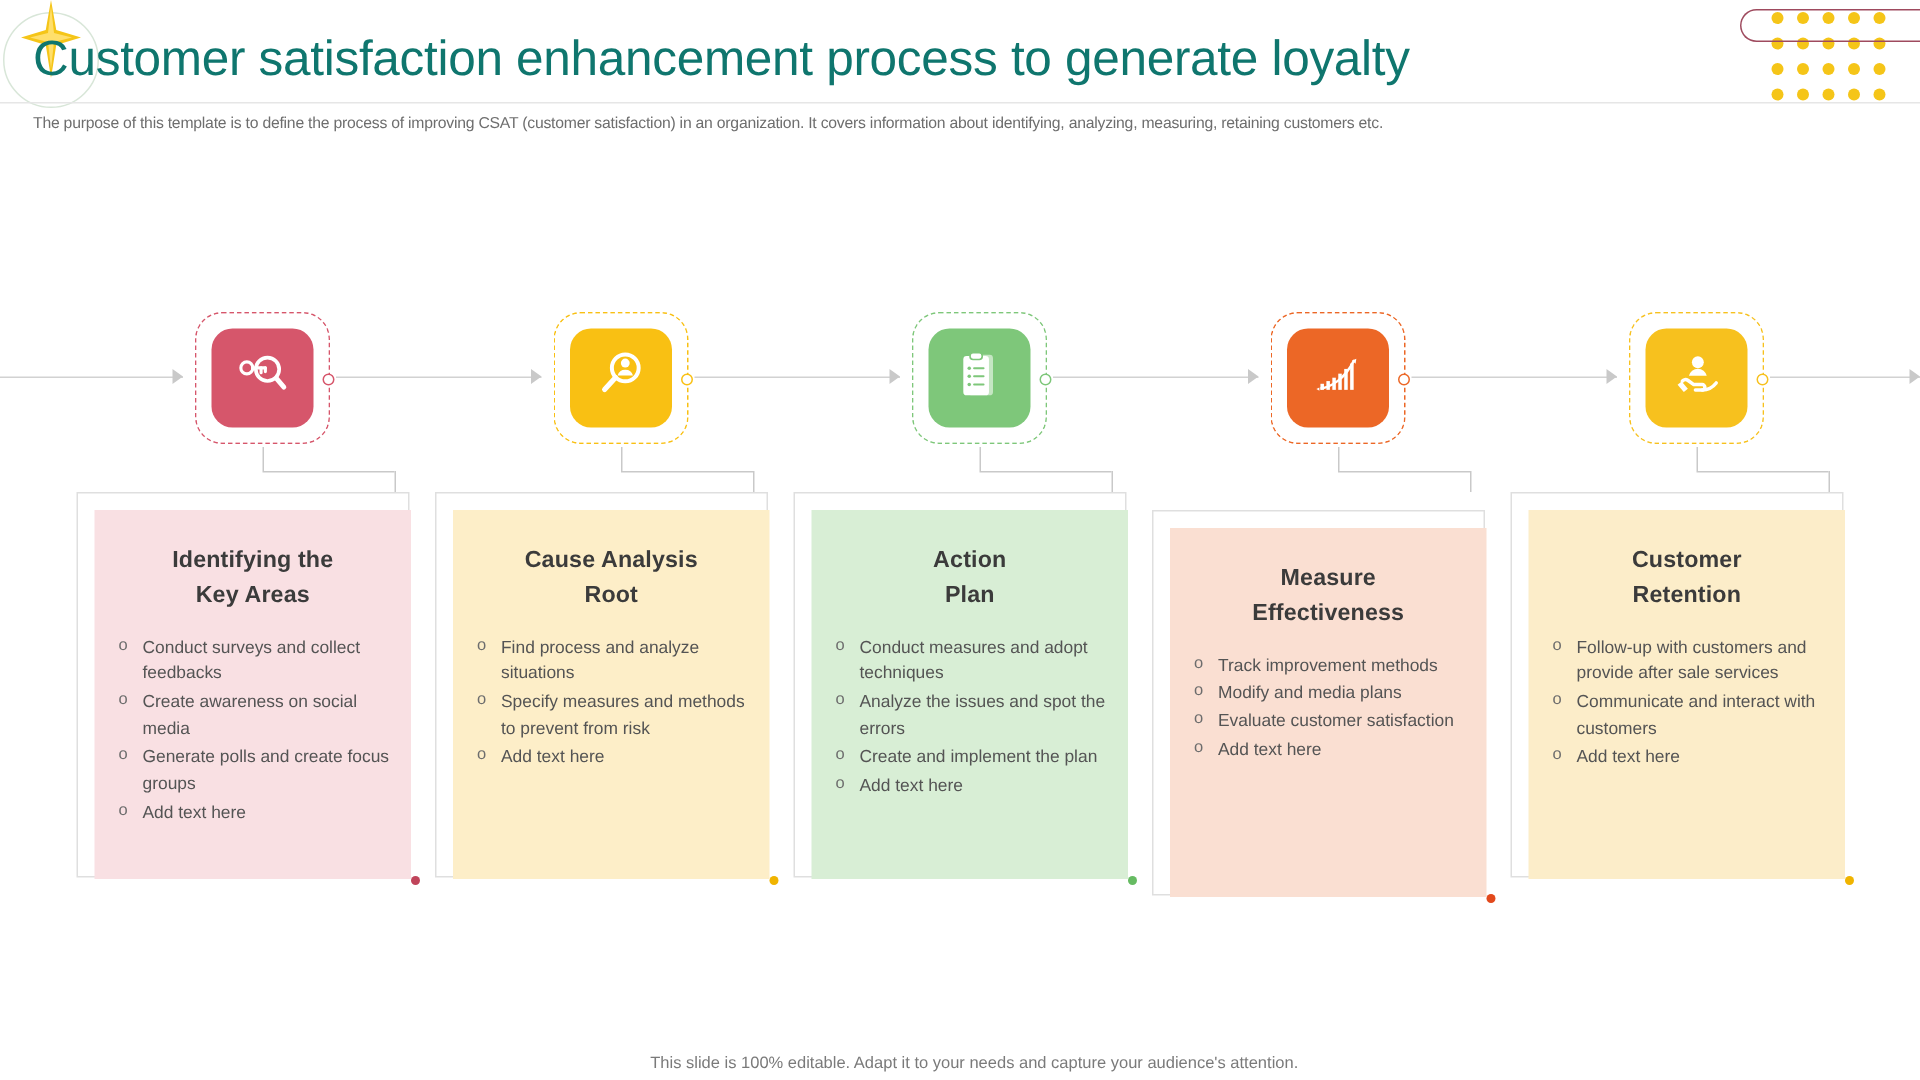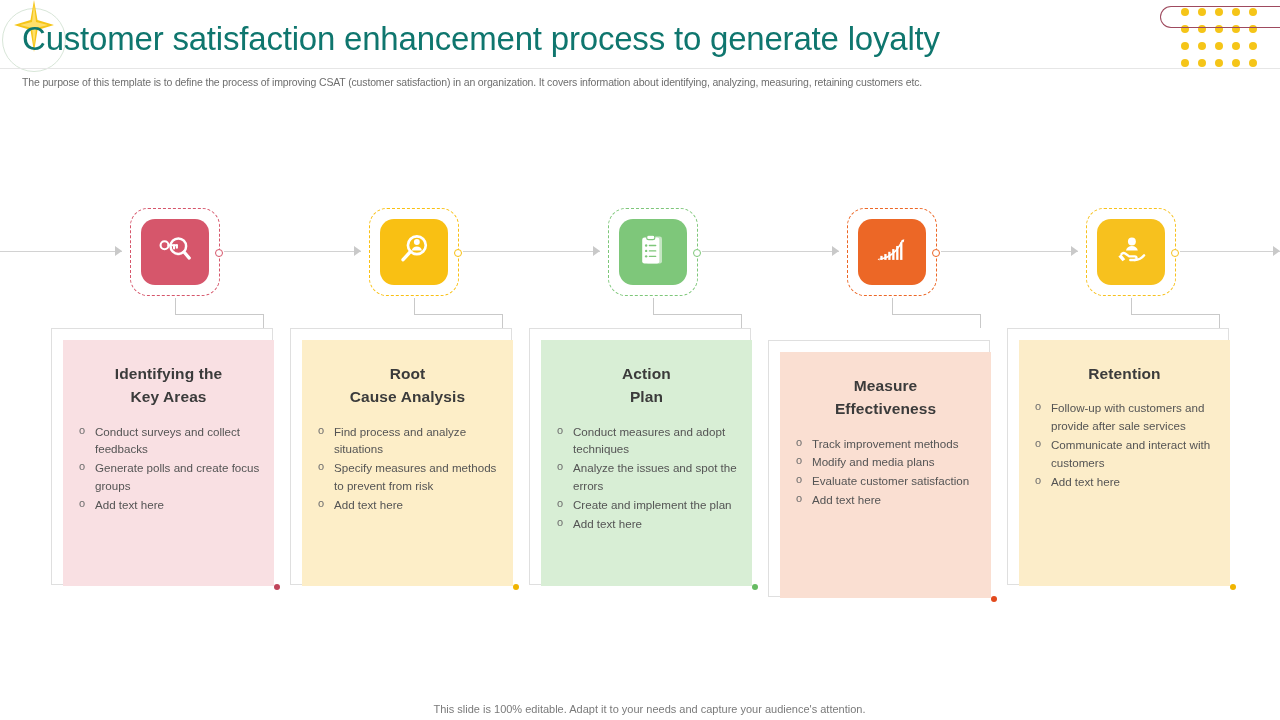--- a/index.html
+++ b/index.html
@@ -210,20 +210,21 @@
      <span class="v2" style="left:263px;top:184px;height:14px"></span>
     </div>
     <div class="card-outer" style="left: 51px;">
       <div class="card-inner" style="background:#f9e0e3">
        <div class="card-title">
          <div>Identifying the</div>
          <div>Key Areas</div>
        </div>
        <ul class="card-list">
           <li>Conduct surveys and collect feedbacks</li>
+          <li>Create awareness on social media</li>
           <li>Generate polls and create focus groups</li>
           <li>Add text here</li>
         </ul>
        <span class="card-dot" style="background:#c0445a"></span>
      </div>
     </div>
     <div class="badge" style="left: 369px; border: 1px dashed rgb(249, 192, 19);">
       <div class="tile" style="background:#f9c013">
        <span><svg viewBox="0 0 40 40" width="38" height="38">
       <circle cx="23" cy="15" r="9.4" fill="none" stroke="#fff" stroke-width="2.8"></circle>
@@ -235,22 +236,22 @@
      <span class="node" style="border:1px solid #f9c013"></span>
     </div>
     <div class="elbow" style="left: 0px; top: 0px; width: 1280px; height: 470px;">
       <span class="v1" style="left:414px;top:168px;height:16px"></span>
      <span class="h" style="left:414px;top:184px;width:88px"></span>
      <span class="v2" style="left:502px;top:184px;height:14px"></span>
     </div>
     <div class="card-outer" style="left: 290px;">
       <div class="card-inner" style="background:#fdeec8">
        <div class="card-title">
+         <div>Cause Analysis</div>
          <div>Root</div>
-         <div>Cause Analysis</div>
        </div>
        <ul class="card-list">
           <li>Find process and analyze situations</li>
           <li>Specify measures and methods to prevent from risk</li>
           <li>Add text here</li>
         </ul>
        <span class="card-dot" style="background:#f0b400"></span>
      </div>
     </div>
     <div class="badge" style="left: 608px; border: 1px dashed rgb(126, 199, 122);">
@@ -336,20 +337,21 @@
      <span class="node" style="border:1px solid #f7c11e"></span>
     </div>
     <div class="elbow" style="left: 0px; top: 0px; width: 1280px; height: 470px;">
       <span class="v1" style="left:1131px;top:168px;height:16px"></span>
      <span class="h" style="left:1131px;top:184px;width:88px"></span>
      <span class="v2" style="left:1219px;top:184px;height:14px"></span>
     </div>
     <div class="card-outer" style="left: 1007px;">
       <div class="card-inner" style="background:#fcedc9">
        <div class="card-title">
+         <div>Customer</div>
          <div>Retention</div>
        </div>
        <ul class="card-list">
           <li>Follow-up with customers and provide after sale services</li>
           <li>Communicate and interact with customers</li>
           <li>Add text here</li>
         </ul>
        <span class="card-dot" style="background:#f0b400"></span>
      </div>
     </div>

